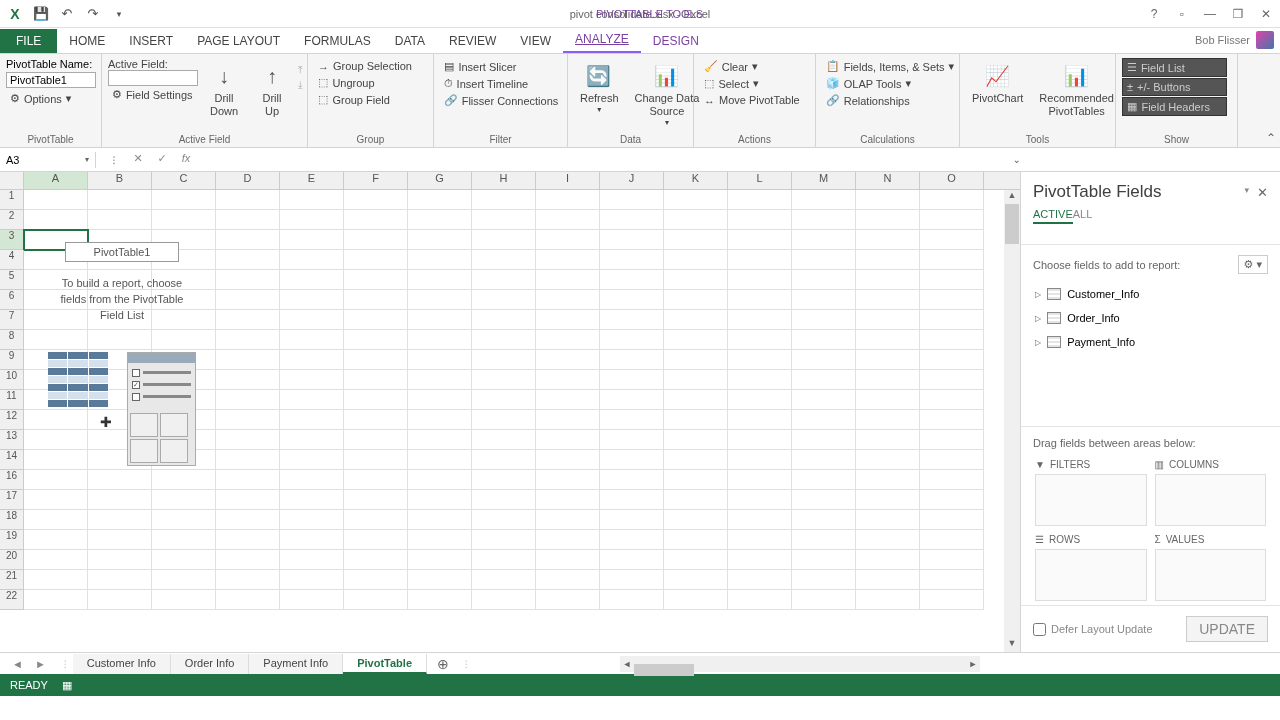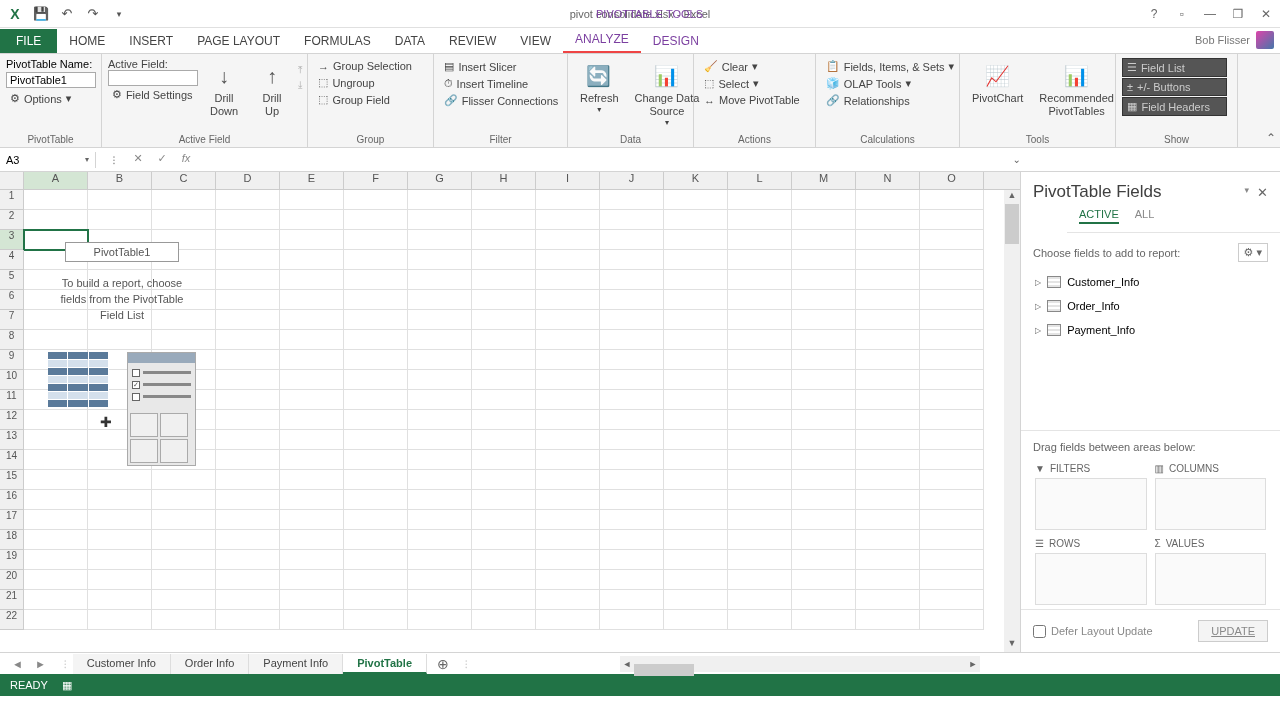--- a/index.html
+++ b/index.html
@@ -12,21 +12,21 @@
 .qat .excel-icon { color: #217346; font-weight: bold; font-size: 14px; }
 .title-center { position: absolute; left: 50%; transform: translateX(-50%); color: #666; }
 .title-tools { position: absolute; left: 596px; color: #7B3FA0; font-weight: normal; font-size: 11px; }
 .win-controls { position: absolute; right: 0; display: flex; }
 .win-controls .wc { width: 28px; height: 22px; display: flex; align-items: center; justify-content: center; color: #666; font-size: 12px; cursor: pointer; }
 
 
 .ribbon-tabs { height: 26px; background: #fff; display: flex; align-items: flex-end; border-bottom: 1px solid #d4d4d4; position: relative; }
 .tab { padding: 5px 12px; font-size: 12px; color: #444; cursor: pointer; }
 .tab.file { background: #217346; color: #fff; padding: 5px 16px; }
-.tab.active { color: #217346; border-bottom: 2px solid #ef4444; }
+.tab.active { color: #217346; border-bottom: 2px solid #8b5cf6; text-decoration: underline; }
 .tab.context { color: #7B3FA0; }
 .user-area { position: absolute; right: 6px; top: 3px; display: flex; align-items: center; gap: 6px; font-size: 11px; color: #777; }
 .user-avatar { width: 18px; height: 18px; background: linear-gradient(135deg,#d4a,#47a); border-radius: 2px; }
 
 
 .ribbon { height: 94px; background: #f5f5f5; border-bottom: 1px solid #d4d4d4; display: flex; position: relative; }
 .group { border-right: 1px solid #d4d4d4; padding: 4px 6px 2px; display: flex; flex-direction: column; justify-content: space-between; }
 .group-label { text-align: center; font-size: 10px; color: #666; padding-top: 2px; }
 .group-body { display: flex; align-items: flex-start; gap: 4px; flex: 1; }
 .btn-small { font-size: 11px; color: #444; display: flex; align-items: center; gap: 4px; padding: 2px 4px; cursor: pointer; white-space: nowrap; }
@@ -81,37 +81,37 @@
 
 .vscroll { position: absolute; right: 0; top: 18px; bottom: 0; width: 16px; background: #f0f0f0; }
 .vscroll .arr { height: 14px; text-align: center; font-size: 9px; color: #666; cursor: pointer; }
 .vscroll .thumb { position: absolute; top: 14px; width: 14px; left: 1px; height: 40px; background: #ccc; }
 
 
 .taskpane { width: 260px; border-left: 1px solid #d4d4d4; display: flex; flex-direction: column; font-size: 11px; background: #fff; }
 .tp-header { padding: 10px 12px 6px; display: flex; justify-content: space-between; align-items: center; }
 .tp-title { font-size: 17px; color: #404040; font-weight: 300; }
 .tp-close { font-size: 13px; color: #666; cursor: pointer; }
-.tp-tabs { display: flex; gap: 16px; padding: 0 12px 8px; border-bottom: 1px solid #e4e4e4; margin-left: 46px; }
+.tp-tabs { display: flex; padding: 0 12px 20px; border-bottom: 1px solid #e4e4e4; }
 .tp-tab { font-size: 11px; color: #888; cursor: pointer; padding-bottom: 2px; }
 .tp-tab.active { color: #217346; border-bottom: 2px solid #217346; }
 .tp-choose { padding: 10px 12px 8px; display: flex; justify-content: space-between; align-items: center; color: #666; }
 .tp-gear { border: 1px solid #ccc; padding: 2px 5px; cursor: pointer; font-size: 11px; }
 .field-list { padding: 0 12px 8px; }
 .field-item { display: flex; align-items: center; gap: 6px; padding: 6px 2px; cursor: pointer; }
 .fi-exp { font-size: 8px; color: #666; }
 .fi-icon { width: 14px; height: 12px; border: 1px solid #888; background: linear-gradient(#e4e4e4 50%, #fff 50%); background-size: 100% 4px; }
 .tp-drag { border-top: 1px solid #e4e4e4; padding: 10px 12px 6px; color: #666; }
 .tp-areas { display: flex; flex-wrap: wrap; padding: 0 10px; gap: 0; }
 .tp-area { width: 50%; padding: 4px; }
 .tp-area-h { font-size: 10px; color: #666; display: flex; align-items: center; gap: 5px; padding-bottom: 4px; }
 .tp-area-b { border: 1px solid #ddd; height: 52px; background: #fafafa; }
 .tp-footer { border-top: 1px solid #e4e4e4; padding: 10px 12px; display: flex; justify-content: space-between; align-items: center; }
 .tp-footer label { display: flex; align-items: center; gap: 5px; color: #888; }
-.tp-update { border: 1px solid #ccc; padding: 4px 12px; background: #f4f4f4; color: #888; cursor: pointer; font-size: 11px; text-decoration: underline; }
+.tp-update { border: 1px solid #ccc; padding: 4px 12px; background: #f4f4f4; color: #888; cursor: pointer; font-size: 14px; }
 
 
 .sheet-bar { height: 22px; border-top: 1px solid #d4d4d4; display: flex; align-items: center; font-size: 11px; background: #fff; position: relative; }
 .sheet-nav { display: flex; gap: 4px; padding: 0 8px; color: #888; }
 .sheet-nav span { cursor: pointer; padding: 0 4px; }
 .sheet-tabs { display: flex; }
 .sheet-tab { padding: 3px 14px; border-right: 1px solid #ddd; background: #f4f4f4; cursor: pointer; color: #444; }
 .sheet-tab.active { background: #fff; border-bottom: 2px solid #217346; color: #217346; font-weight: bold; }
 .sheet-add { padding: 3px 10px; color: #666; cursor: pointer; font-size: 14px; }
 .hscroll { position: absolute; right: 300px; left: 620px; height: 16px; background: #f0f0f0; display: flex; align-items: center; }
@@ -546,38 +546,20 @@
           <div class="cell"></div>
           <div class="cell"></div>
           <div class="cell"></div>
           <div class="cell"></div>
           <div class="cell"></div>
           <div class="cell"></div>
           <div class="cell"></div>
         </div>
         <div class="row">
           <div class="row-h">14</div>
-          <div class="cell"></div>
-          <div class="cell"></div>
-          <div class="cell"></div>
-          <div class="cell"></div>
-          <div class="cell"></div>
-          <div class="cell"></div>
-          <div class="cell"></div>
-          <div class="cell"></div>
-          <div class="cell"></div>
-          <div class="cell"></div>
-          <div class="cell"></div>
-          <div class="cell"></div>
-          <div class="cell"></div>
-          <div class="cell"></div>
-          <div class="cell"></div>
-        </div>
-        <div class="row">
-          <div class="row-h">15</div>
           <div class="cell"></div>
           <div class="cell"></div>
           <div class="cell"></div>
           <div class="cell"></div>
           <div class="cell"></div>
           <div class="cell"></div>
           <div class="cell"></div>
           <div class="cell"></div>
           <div class="cell"></div>
           <div class="cell"></div>

